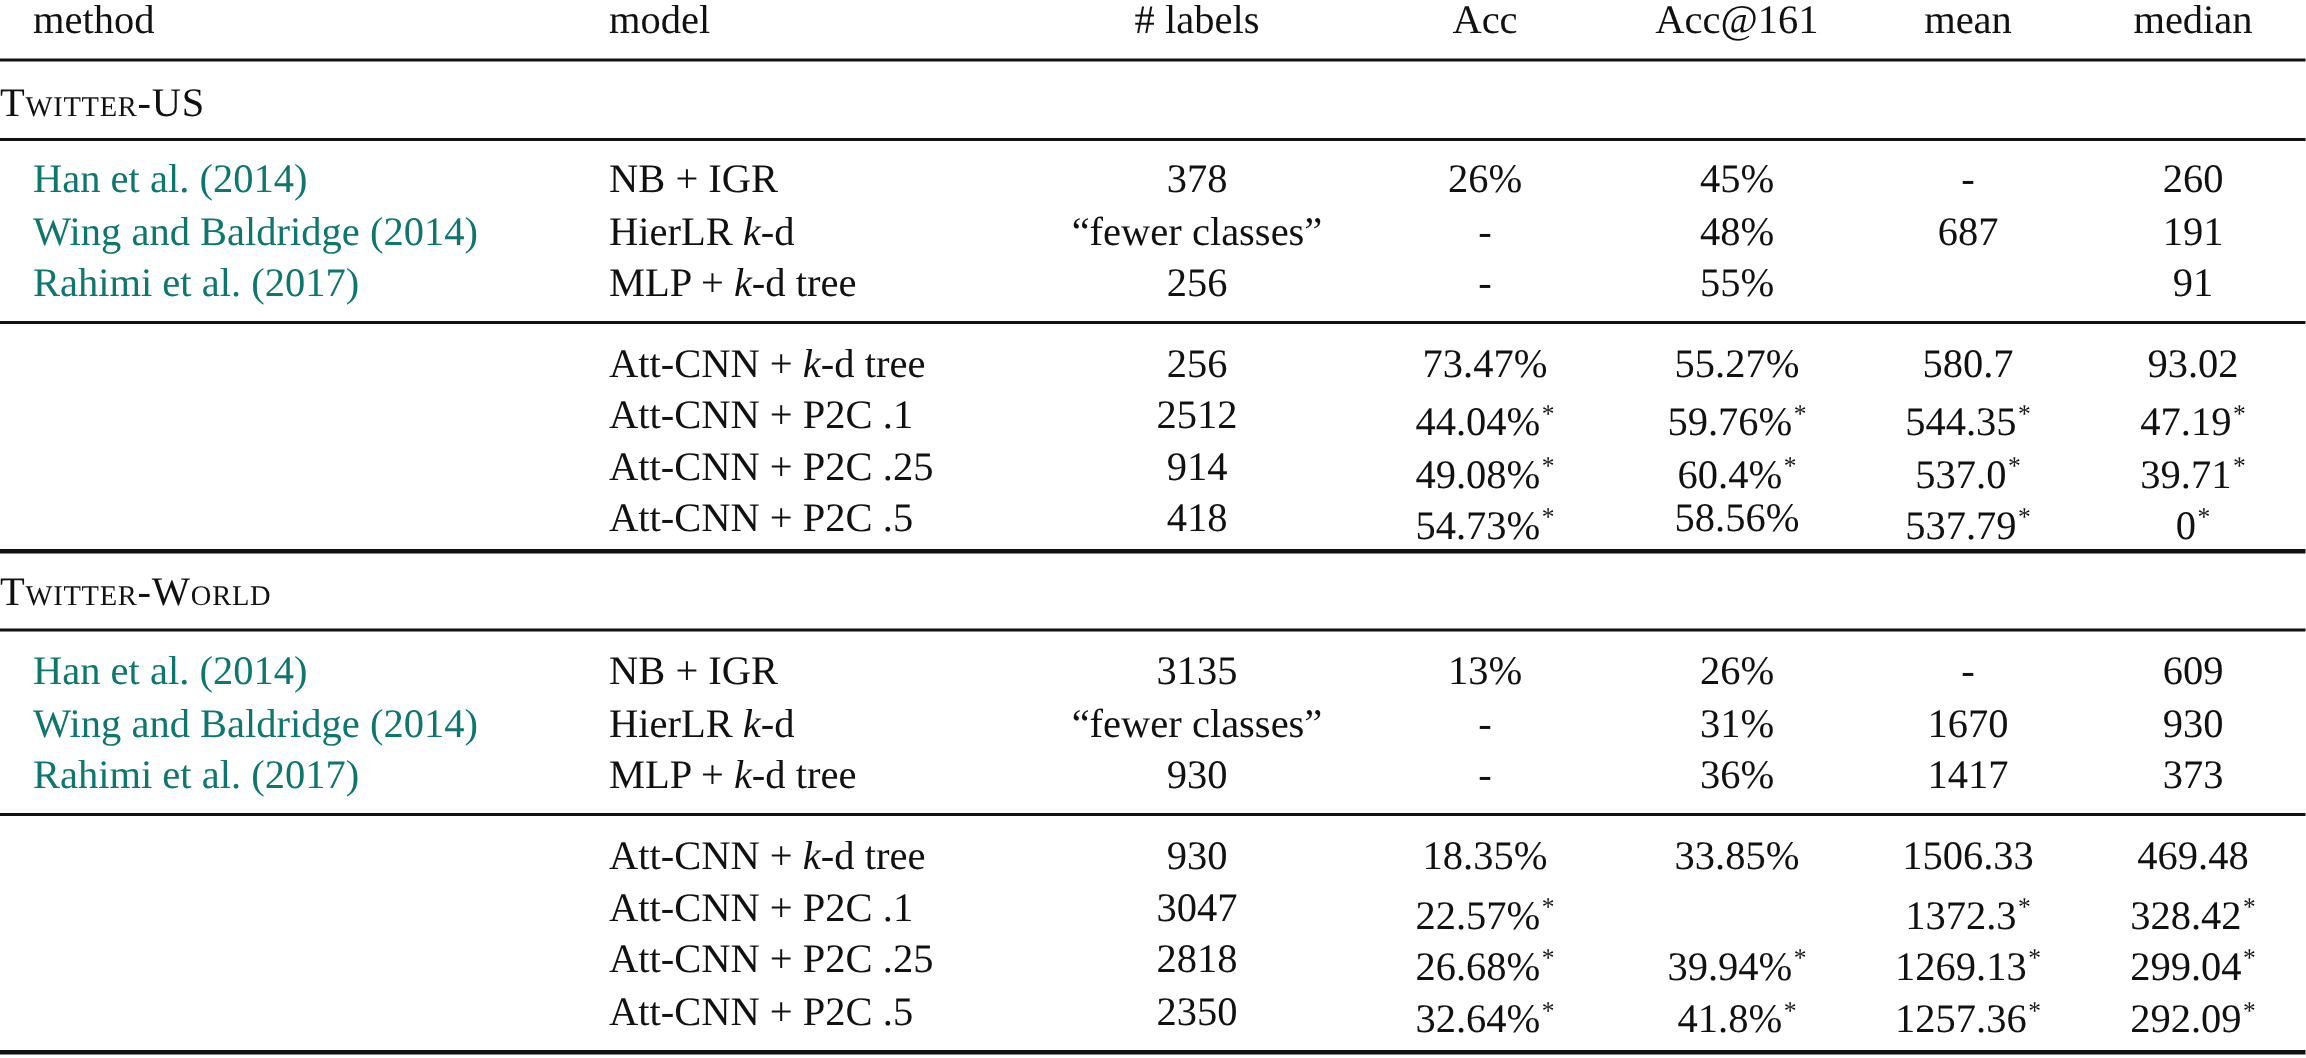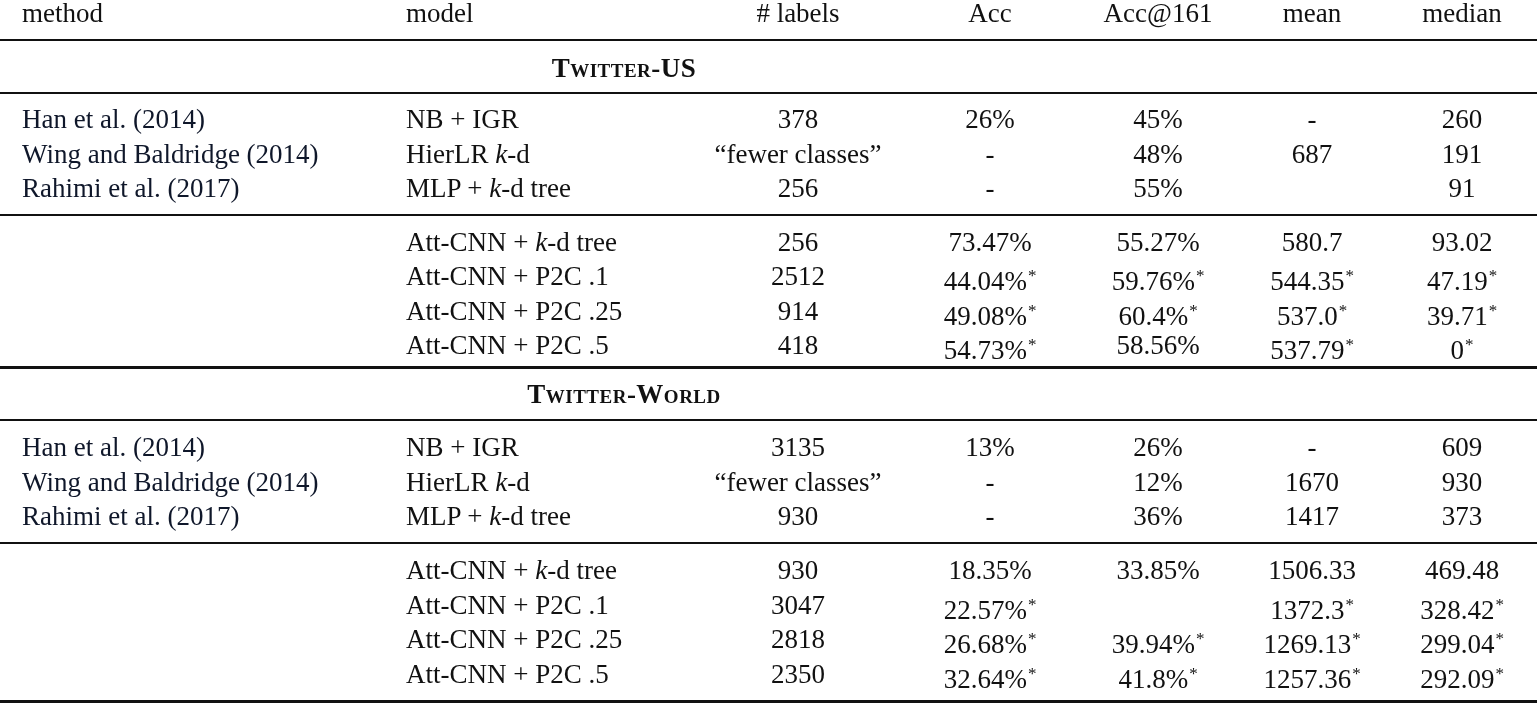--- a/index.html
+++ b/index.html
@@ -6,29 +6,29 @@
   body {
     width: 1537px; height: 705px; position: relative; overflow: hidden;
     font-family: "Liberation Serif", "DejaVu Serif", serif;
     color: #111111; font-size: 27px;
   }
   .rule { position: absolute; left: 0; width: 1537px; background: #111; }
   .rule.thin { height: 2px; }
   .rule.thick { height: 3px; }
   .row { position: absolute; left: 0; width: 1537px; height: 34px; line-height: 34px; }
   .cell { position: absolute; top: 0; white-space: nowrap; }
-  .c-method { left: 22px; color: #0f172a; }
+  .c-method { left: 22px; color: #0f766e; }
   .c-method.hdr { color: #111; }
   .c-model { left: 406px; }
   .c-labels { left: 698px; width: 200px; text-align: center; }
   .c-acc { left: 910px; width: 160px; text-align: center; }
   .c-acc161 { left: 1078px; width: 160px; text-align: center; }
   .c-mean { left: 1232px; width: 160px; text-align: center; }
   .c-median { left: 1392px; width: 140px; text-align: center; }
-  .section { position: absolute; left: 0; width: 1248px; text-align: center; font-variant: small-caps; letter-spacing: 0.5px; height: 34px; line-height: 34px; font-weight: bold; }
+  .section { position: absolute; left: 0; width: 1248px; font-variant: small-caps; letter-spacing: 0.5px; height: 34px; line-height: 34px; }
   .k { font-style: italic; }
   sup.star { font-size: 17px; vertical-align: 9px; margin-left: 1px; }
 </style>
 </head>
 <body>
 
 <div id="table">
 
   <div class="row" style="top:-4px">
     <span class="cell c-method hdr">method</span>
@@ -113,21 +113,21 @@
         <span class="cell c-acc">13%</span>
         <span class="cell c-acc161">26%</span>
         <span class="cell c-mean">-</span>
         <span class="cell c-median">609</span>
       </div>
       <div class="row" style="top: 465px;">
         <span class="cell c-method">Wing and Baldridge (2014)</span>
         <span class="cell c-model">HierLR <span class="k">k</span>-d</span>
         <span class="cell c-labels">“fewer classes”</span>
         <span class="cell c-acc">-</span>
-        <span class="cell c-acc161">12%</span>
+        <span class="cell c-acc161">31%</span>
         <span class="cell c-mean">1670</span>
         <span class="cell c-median">930</span>
       </div>
       <div class="row" style="top: 499px;">
         <span class="cell c-method">Rahimi et al. (2017)</span>
         <span class="cell c-model">MLP + <span class="k">k</span>-d tree</span>
         <span class="cell c-labels">930</span>
         <span class="cell c-acc">-</span>
         <span class="cell c-acc161">36%</span>
         <span class="cell c-mean">1417</span>

